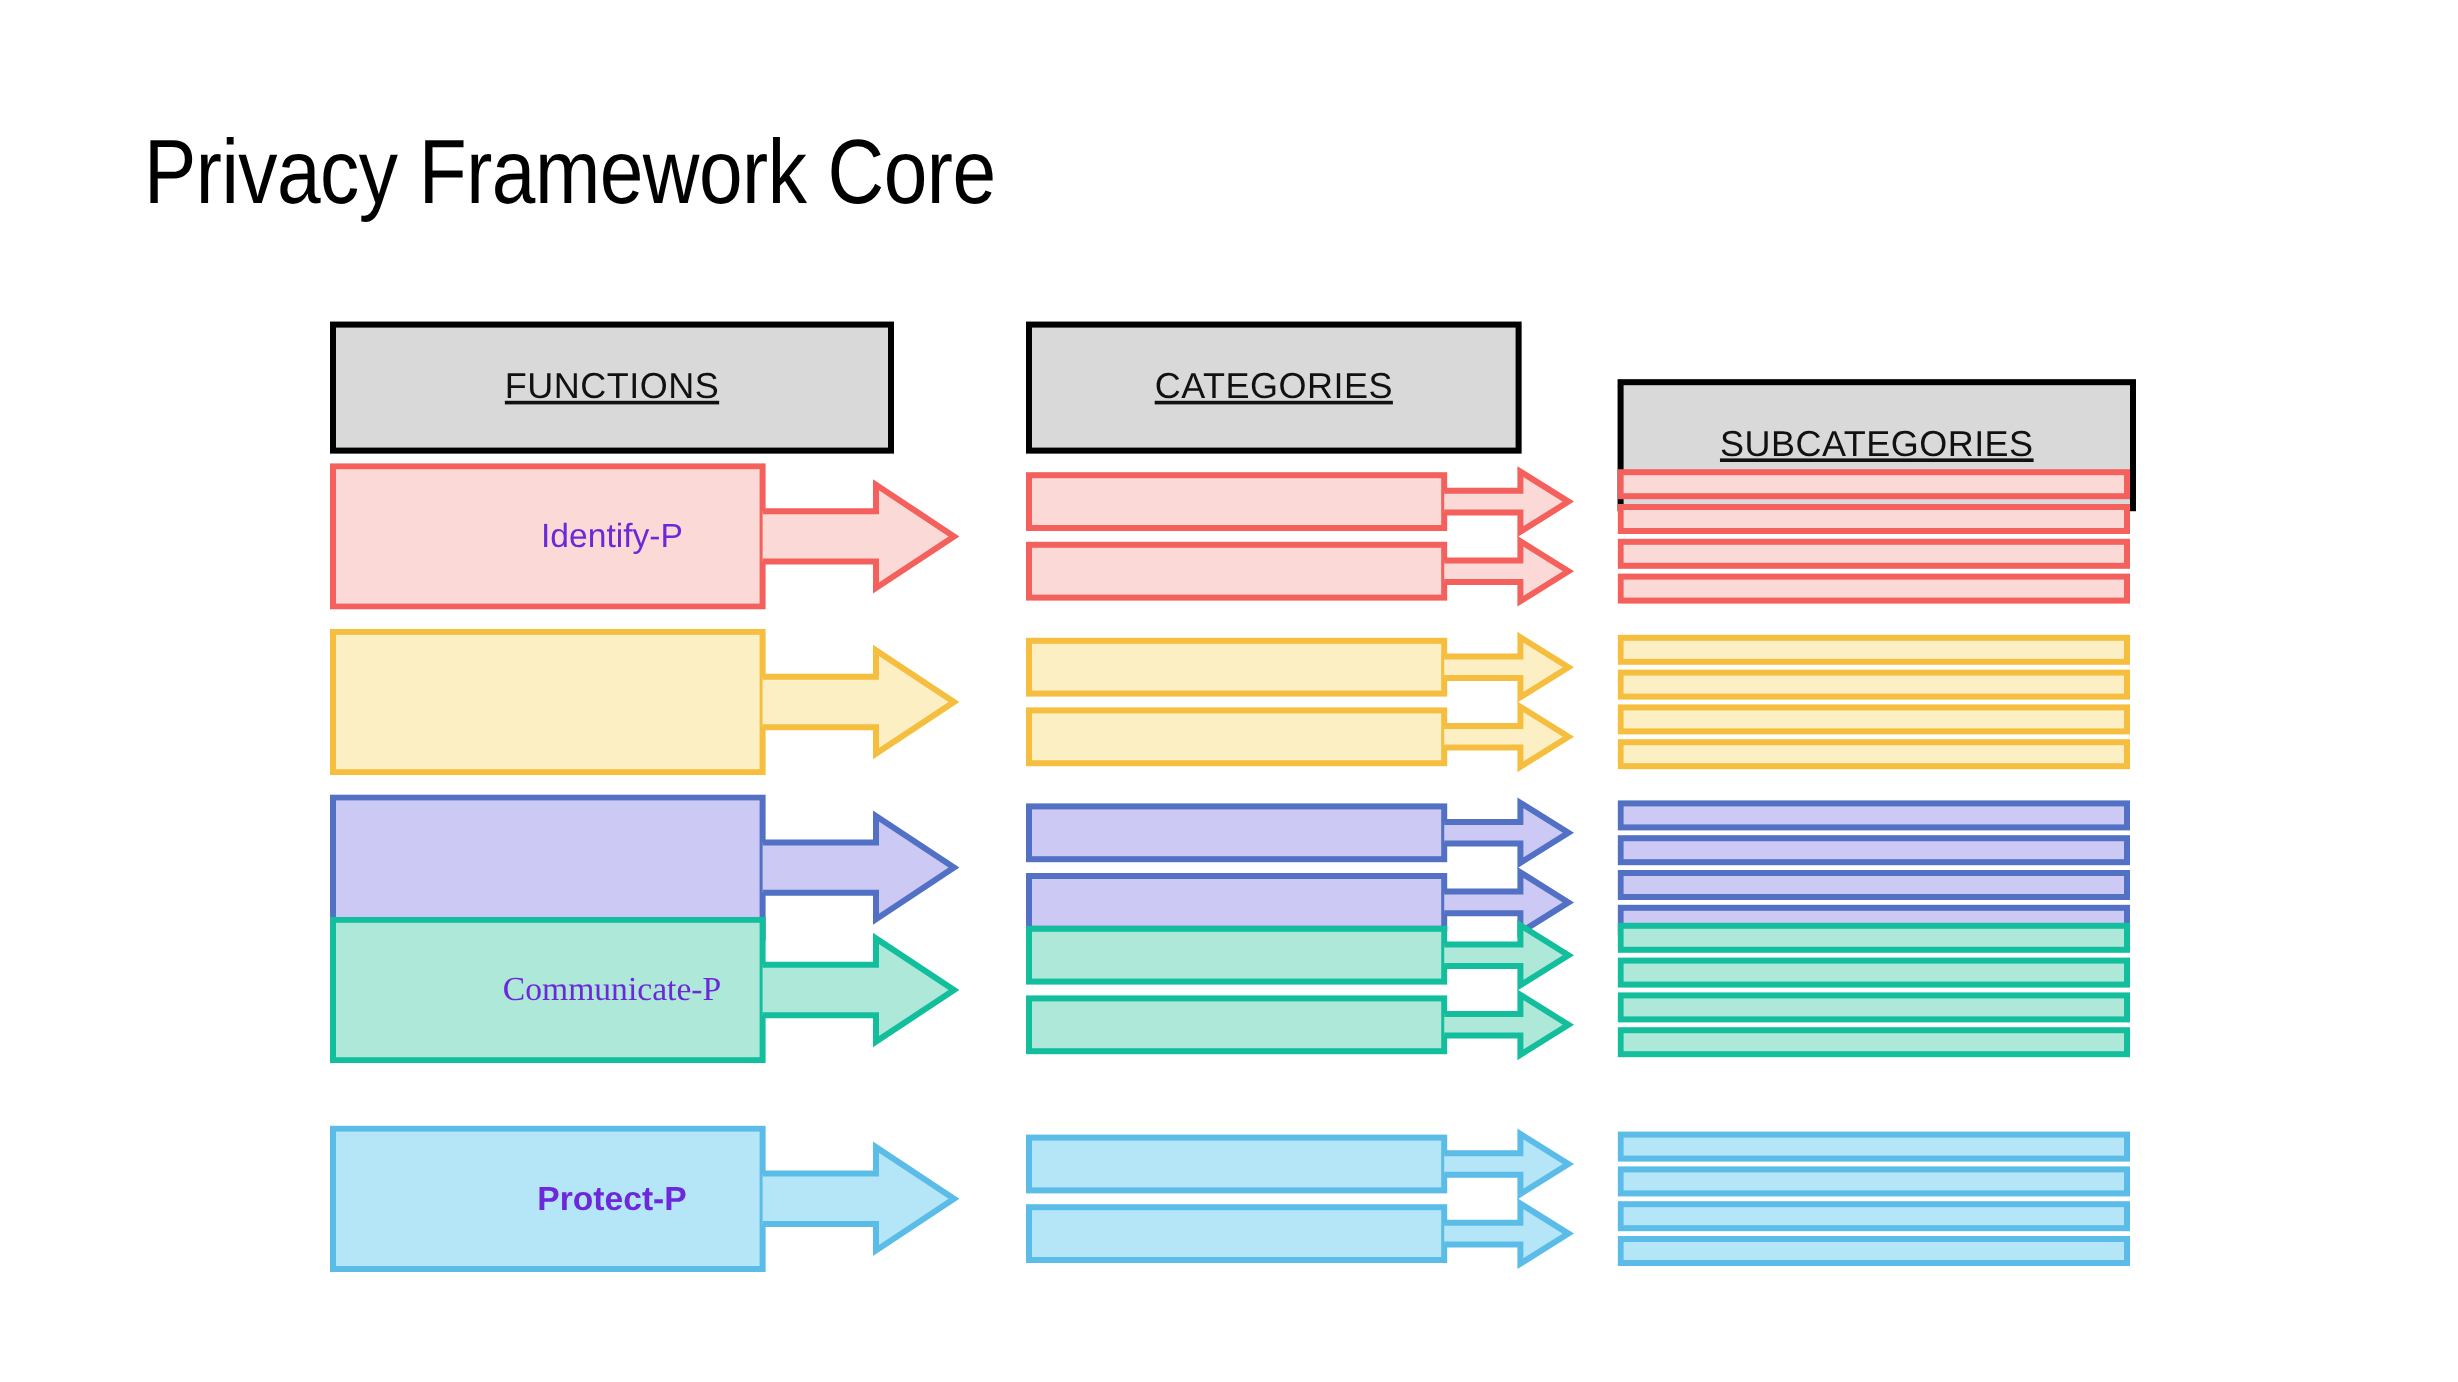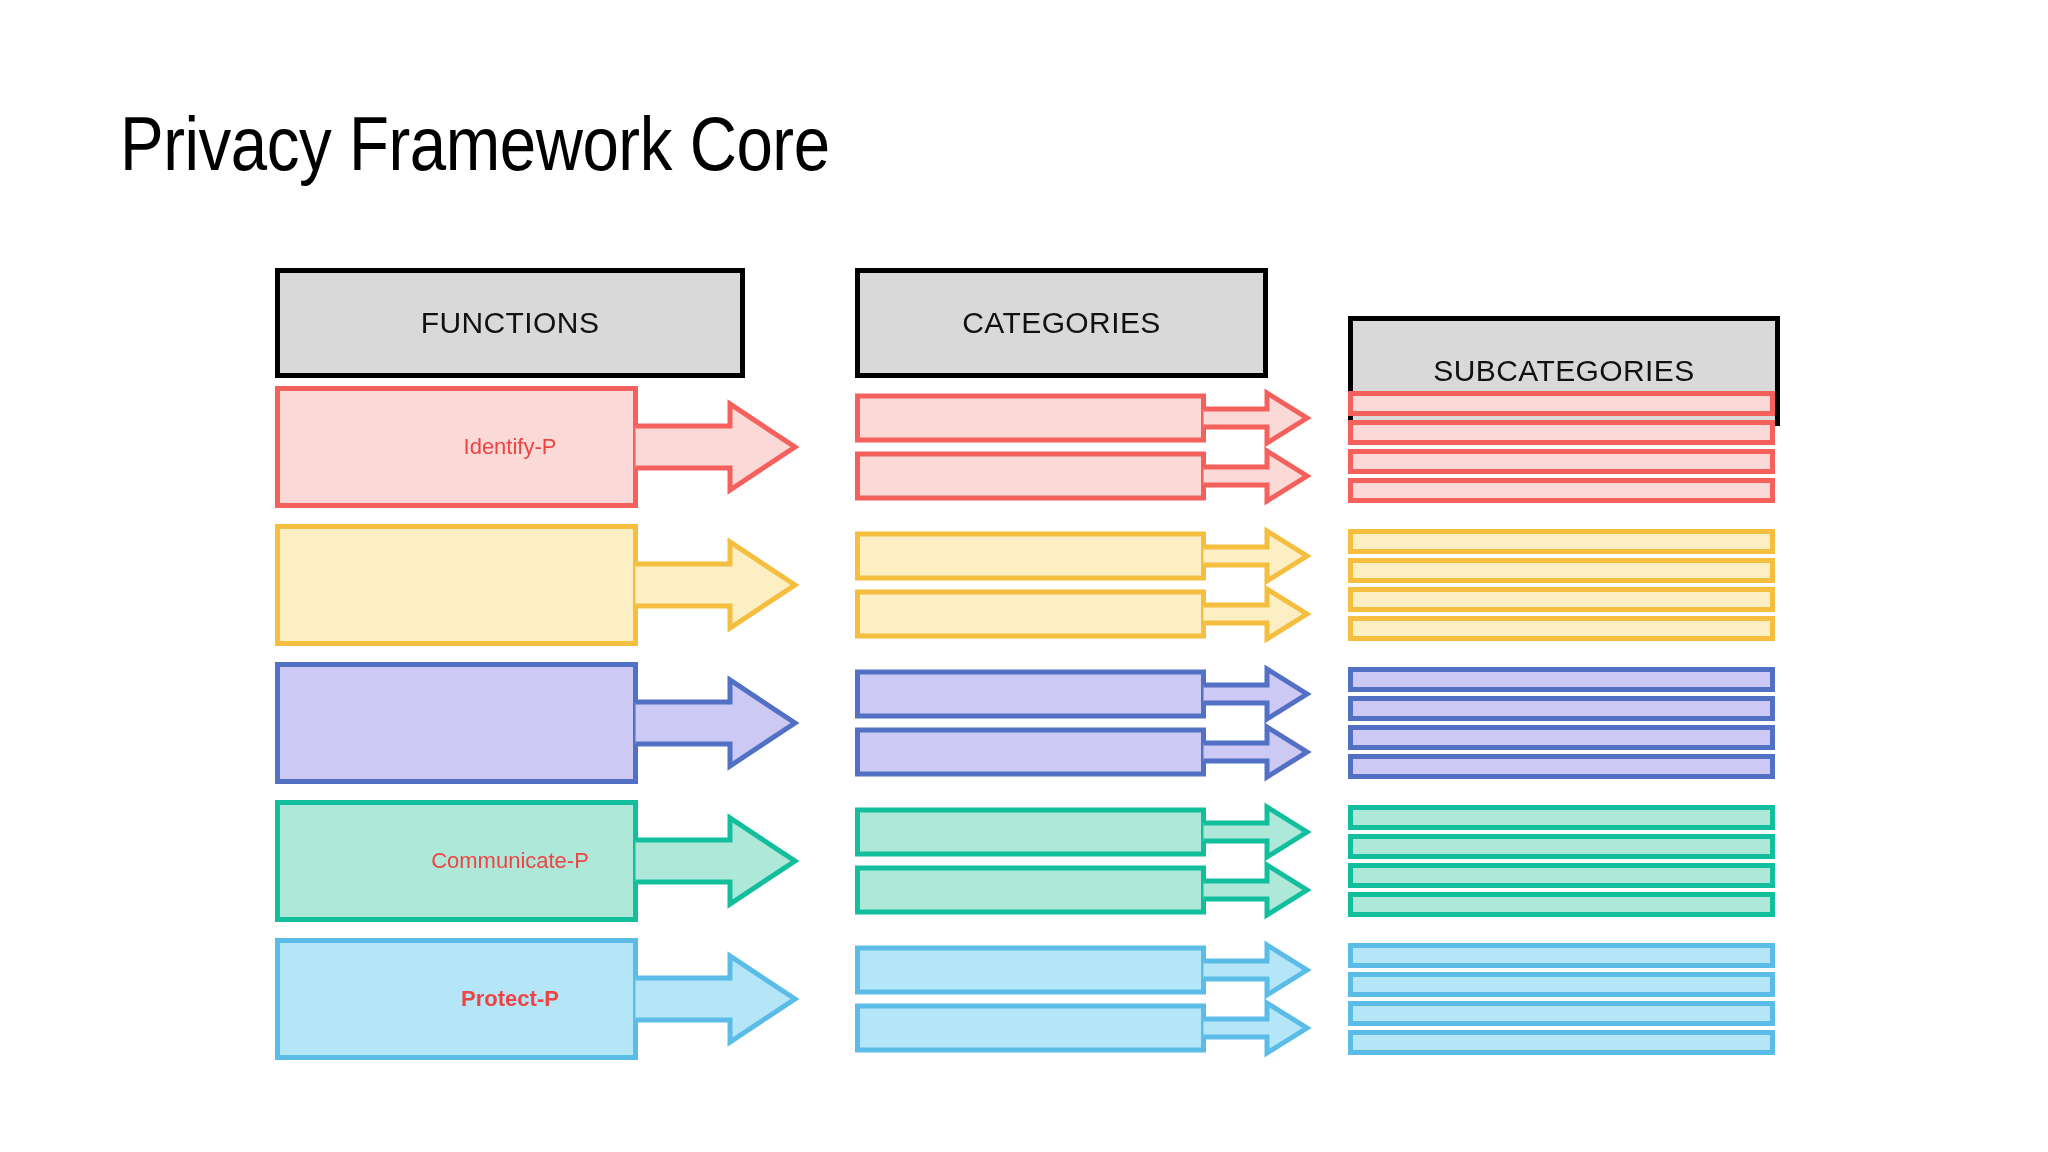--- a/index.html
+++ b/index.html
@@ -47,20 +47,21 @@
     border: 5px solid #000000;
     box-sizing: border-box;
     display: flex;
     align-items: center;
     justify-content: center;
     font-size: 30px;
     letter-spacing: 0.4px;
     color: #111111;
     top: 268px;
     height: 110px;
+    text-decoration: underline;
   }
   #hdr-functions     { left: 275px;  width: 470px; }
   #hdr-categories    { left: 855px;  width: 413px; }
   #hdr-subcategories { left: 1348px; width: 432px; margin-top: 48px; }
 
   
   .fn-row {
     position: absolute;
     left: 0;
     width: 2048px;
@@ -99,22 +100,22 @@
 
   .fn-label {
     position: absolute;
     left: 275px;
     width: 470px;
     top: 0;
     height: 122px;
     display: flex;
     align-items: center;
     justify-content: center;
-    font-size: 22px;
-    color: #ef4444;
+    font-size: 28px;
+    color: #6d28d9;
     pointer-events: none;
   }
 </style>
 </head>
 <body>
 
 <div id="slide-title">Privacy Framework Core</div>
 
 <div id="diagram">
 
@@ -179,21 +180,21 @@
           <rect x="2.5" y="68" width="346" height="44" fill="#ccc9f5" stroke="#5271c4" stroke-width="5" stroke-linejoin="miter"></rect>
           <polyline points="348.5,81 412,81 412,65 452,90 412,115 412,99 348.5,99" fill="#ccc9f5" stroke="#5271c4" stroke-width="5" stroke-linejoin="miter" stroke-linecap="butt"></polyline>
         </svg>
         <svg class="sub-svg" width="432" height="122" viewBox="0 0 432 122">
           <rect x="2.5" y="7.5" width="422" height="20" fill="#ccc9f5" stroke="#5271c4" stroke-width="5" stroke-linejoin="miter"></rect>
           <rect x="2.5" y="36.5" width="422" height="20" fill="#ccc9f5" stroke="#5271c4" stroke-width="5" stroke-linejoin="miter"></rect>
           <rect x="2.5" y="65.5" width="422" height="20" fill="#ccc9f5" stroke="#5271c4" stroke-width="5" stroke-linejoin="miter"></rect>
           <rect x="2.5" y="94.5" width="422" height="20" fill="#ccc9f5" stroke="#5271c4" stroke-width="5" stroke-linejoin="miter"></rect>
         </svg>
       </div>
-      <div class="fn-row" style="top: 800px;">
+      <div class="fn-row" style="top: 764px; font-family: Liberation Serif, serif;">
         <svg class="fn-svg" width="565" height="122" viewBox="0 0 565 122">
           <rect x="2.5" y="2.5" width="358" height="117" fill="#ade8d8" stroke="#13be9d" stroke-width="5" stroke-linejoin="miter"></rect>
           <polyline points="360.5,40 455,40 455,18 520,61 455,104 455,82 360.5,82" fill="#ade8d8" stroke="#13be9d" stroke-width="5" stroke-linejoin="miter" stroke-linecap="butt"></polyline>
         </svg>
         <div class="fn-label">Communicate-P</div>
         <svg class="cat-svg" width="470" height="122" viewBox="0 0 470 122">
           <rect x="2.5" y="10" width="346" height="44" fill="#ade8d8" stroke="#13be9d" stroke-width="5" stroke-linejoin="miter"></rect>
           <polyline points="348.5,23 412,23 412,7 452,32 412,57 412,41 348.5,41" fill="#ade8d8" stroke="#13be9d" stroke-width="5" stroke-linejoin="miter" stroke-linecap="butt"></polyline>
           <rect x="2.5" y="68" width="346" height="44" fill="#ade8d8" stroke="#13be9d" stroke-width="5" stroke-linejoin="miter"></rect>
           <polyline points="348.5,81 412,81 412,65 452,90 412,115 412,99 348.5,99" fill="#ade8d8" stroke="#13be9d" stroke-width="5" stroke-linejoin="miter" stroke-linecap="butt"></polyline>

